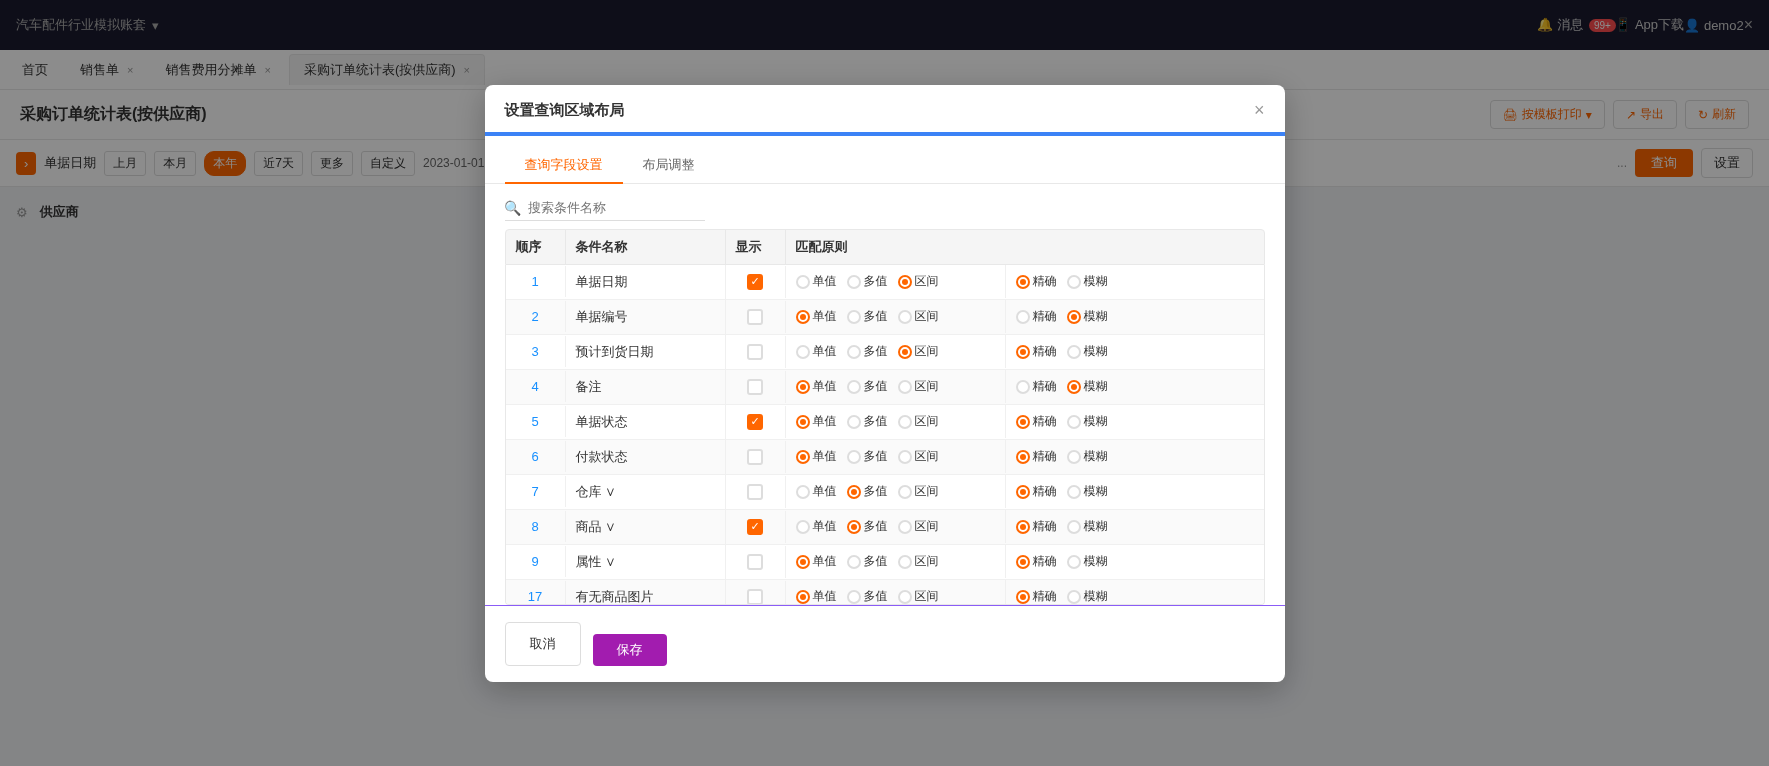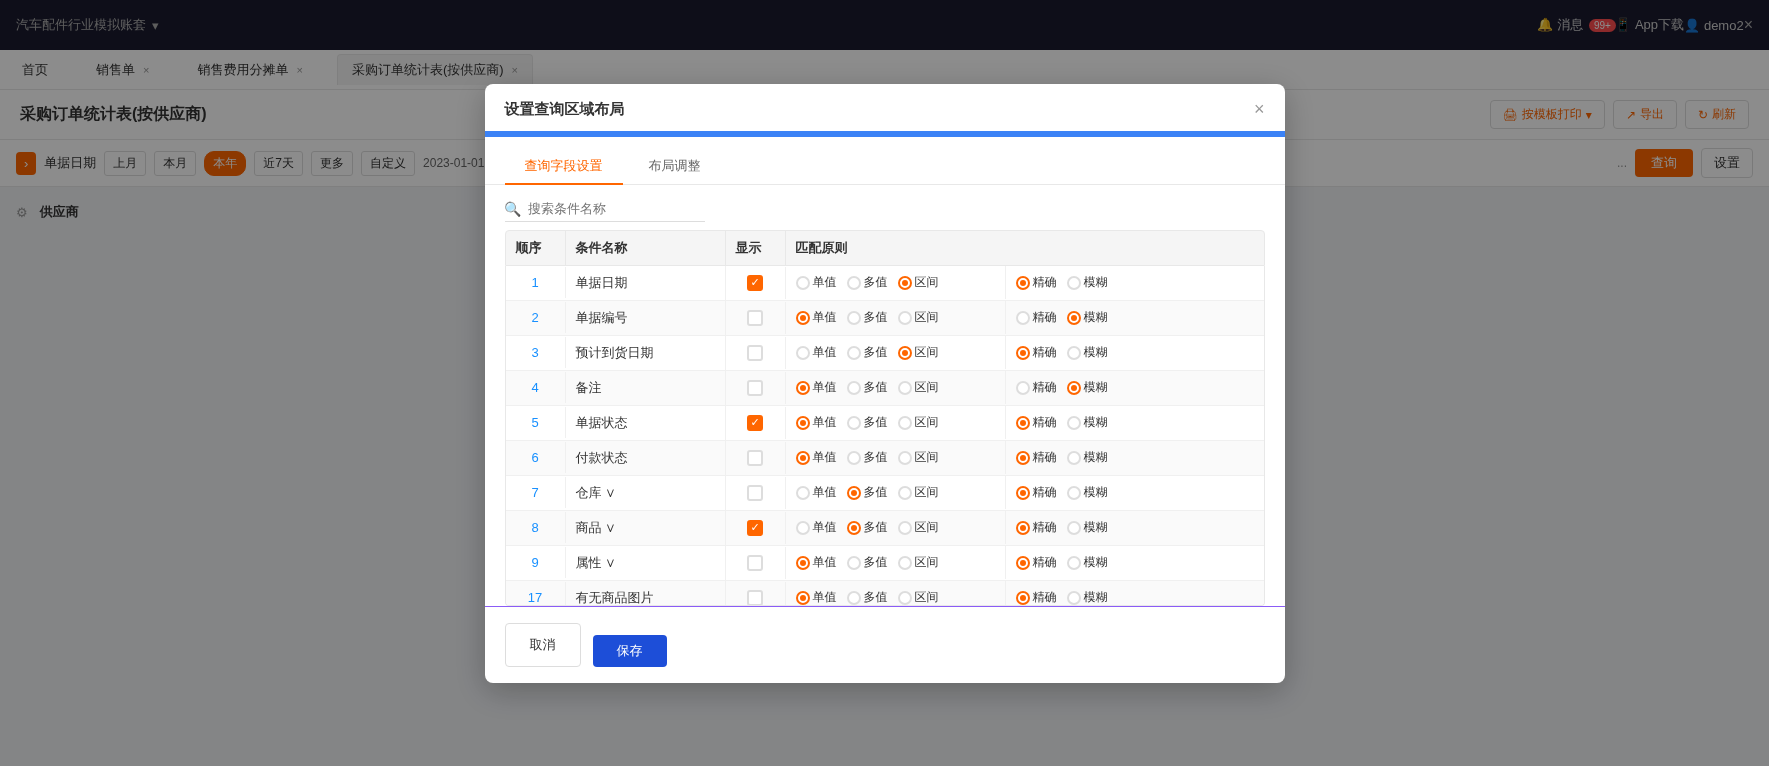--- a/index.html
+++ b/index.html
@@ -21,21 +21,21 @@
     .close-x { color: #aaa; cursor: pointer; font-size: 16px; }
 
     
     .tab-bar {
       background: #fff;
       height: 40px;
       display: flex;
       align-items: center;
       padding: 16px 8px;
       border-bottom: 1px solid #e8e8e8;
-      gap: 20px;
+      gap: 4px;
     }
     .tab-item {
       padding: 6px 14px;
       border-radius: 4px 4px 0 0;
       cursor: pointer;
       font-size: 13px;
       color: #333;
       display: flex;
       align-items: center;
       gap: 4px;
@@ -112,29 +112,29 @@
       display: flex;
       flex-direction: column;
       box-shadow: 0 8px 32px rgba(0,0,0,0.25);
       position: relative;
     }
     .dialog-header {
       display: flex;
       align-items: center;
       justify-content: space-between;
       padding: 16px 20px 12px;
-      border-bottom: 6px solid #3b82f6;
+      border-bottom: 4px solid #3b82f6;
     }
     .dialog-title { font-size: 15px; font-weight: bold; color: #333; }
     .dialog-close { font-size: 18px; color: #999; cursor: pointer; line-height: 1; }
 
     
     .dialog-tabs {
       display: flex;
-      gap: 6px;
+      gap: 0;
       padding: 12px 20px 0;
       border-bottom: 1px solid #e8e8e8;
     }
     .dialog-tab {
       padding: 8px 20px;
       cursor: pointer;
       font-size: 13px;
       color: #666;
       border-bottom: 2px solid transparent;
       margin-bottom: -1px;
@@ -269,21 +269,21 @@
       border: 1px solid #ddd;
       background: #fff;
       border-radius: 4px;
       cursor: pointer;
       font-size: 13px;
       color: #333;
     }
     .btn-save {
       padding: 7px 24px;
       border: none;
-      background: #1d4ed8;
+      background: #a21caf;
       color: #fff;
       border-radius: 4px;
       cursor: pointer;
       font-size: 13px;
       margin-top: 12px;
     }
 
     
     .dt-body::-webkit-scrollbar { width: 6px; }
     .dt-body::-webkit-scrollbar-thumb { background: #ccc; border-radius: 3px; }

